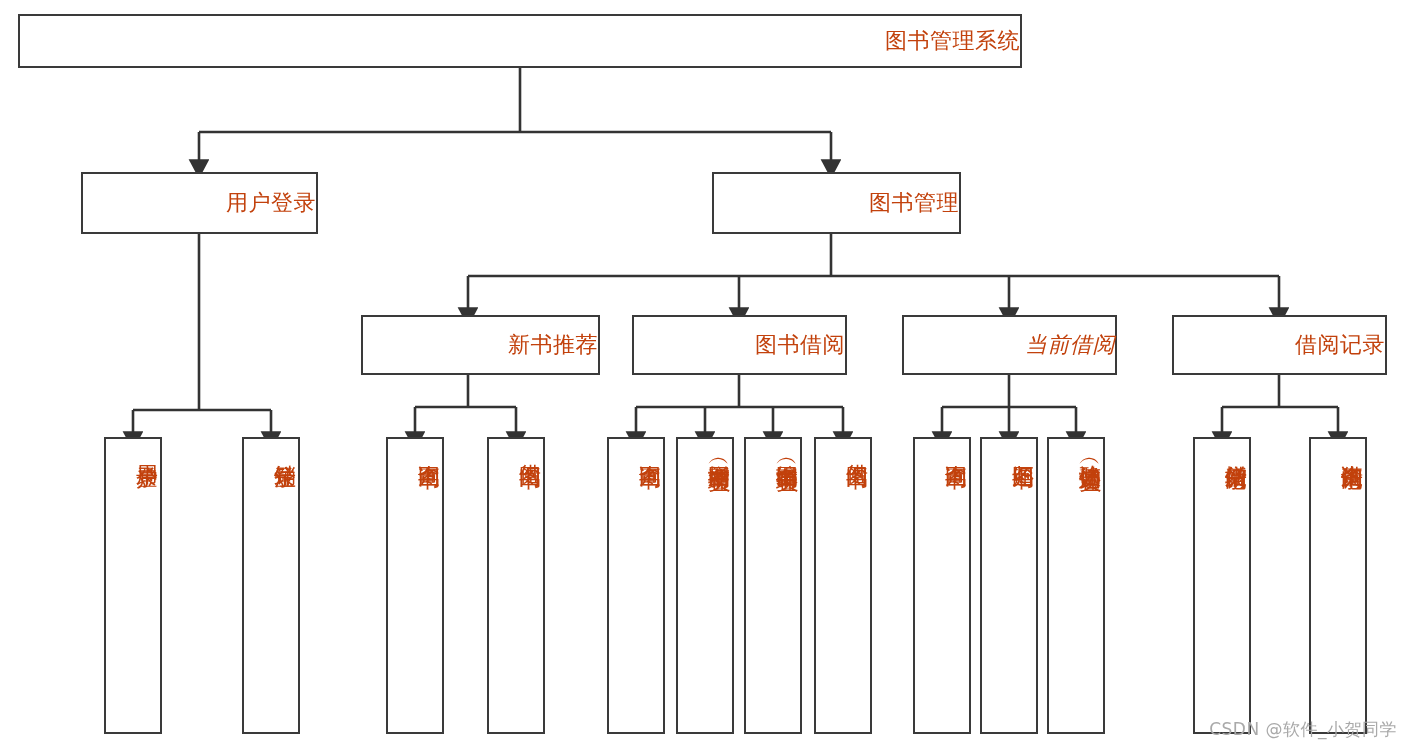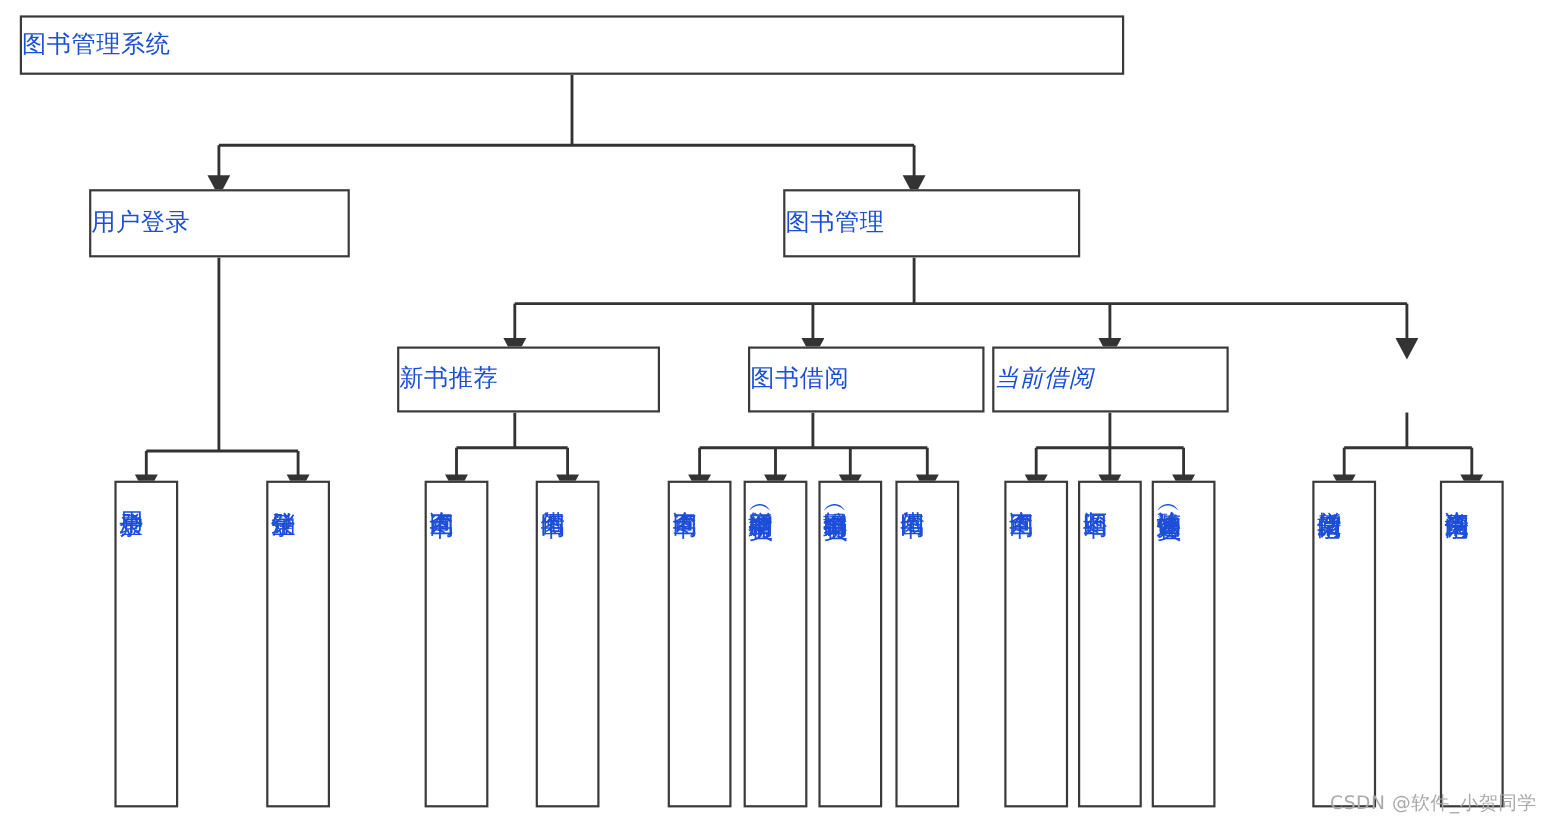--- a/index.html
+++ b/index.html
@@ -27,22 +27,22 @@
     height: 747px;
     pointer-events: none;
   }
   .node {
     position: absolute;
     box-sizing: border-box;
     border: 2px solid #3a3a3a;
     background: #ffffff;
     display: flex;
     align-items: center;
-    justify-content: flex-start;
-    color: #1d4ed8;
+    justify-content: flex-end;
+    color: #c2410c;
   }
   .node-label {
     display: block;
     text-align: center;
     line-height: 1.08;
     letter-spacing: 0.5px;
     white-space: nowrap;
   }
   .horiz .node-label {
     writing-mode: horizontal-tb;
@@ -127,33 +127,36 @@
     </g>
   </svg>
 
   <div class="node horiz" style="left:18px; top:14px; width:1004px; height:54px;">
     <span class="node-label">图书管理系统</span>
   </div>
 
   <div class="node horiz" style="left:81px; top:172px; width:237px; height:62px;">
     <span class="node-label">用户登录</span>
   </div>
-  <div class="node horiz" style="left:712px; top:172px; width:270px; height:62px;">
+  <div class="node horiz" style="left:712px; top:172px; width:249px; height:62px;">
     <span class="node-label">图书管理</span>
   </div>
 
   <div class="node horiz" style="left:361px; top:315px; width:239px; height:60px;">
     <span class="node-label">新书推荐</span>
   </div>
-  <div class="node horiz" style="left:632px; top:315px; width:215px; height:60px;margin-left:48px;">
+  <div class="node horiz" style="left:632px; top:315px; width:215px; height:60px;">
     <span class="node-label">图书借阅</span>
   </div>
   <div class="node horiz" style="left:902px; top:315px; width:215px; height:60px;font-style:italic;">
     <span class="node-label">当前借阅</span>
   </div>
+  <div class="node horiz" style="left:1172px; top:315px; width:215px; height:60px;">
+    <span class="node-label">借阅记录</span>
+  </div>
 
   <div class="node vert" style="left:104px; top:437px; width:58px; height:297px;">
     <span class="node-label">用户登录</span>
   </div>
   <div class="node vert" style="left:242px; top:437px; width:58px; height:297px;">
     <span class="node-label">注销登录</span>
   </div>
 
   <div class="node vert" style="left:386px; top:437px; width:58px; height:297px;">
     <span class="node-label">查询图书</span>

